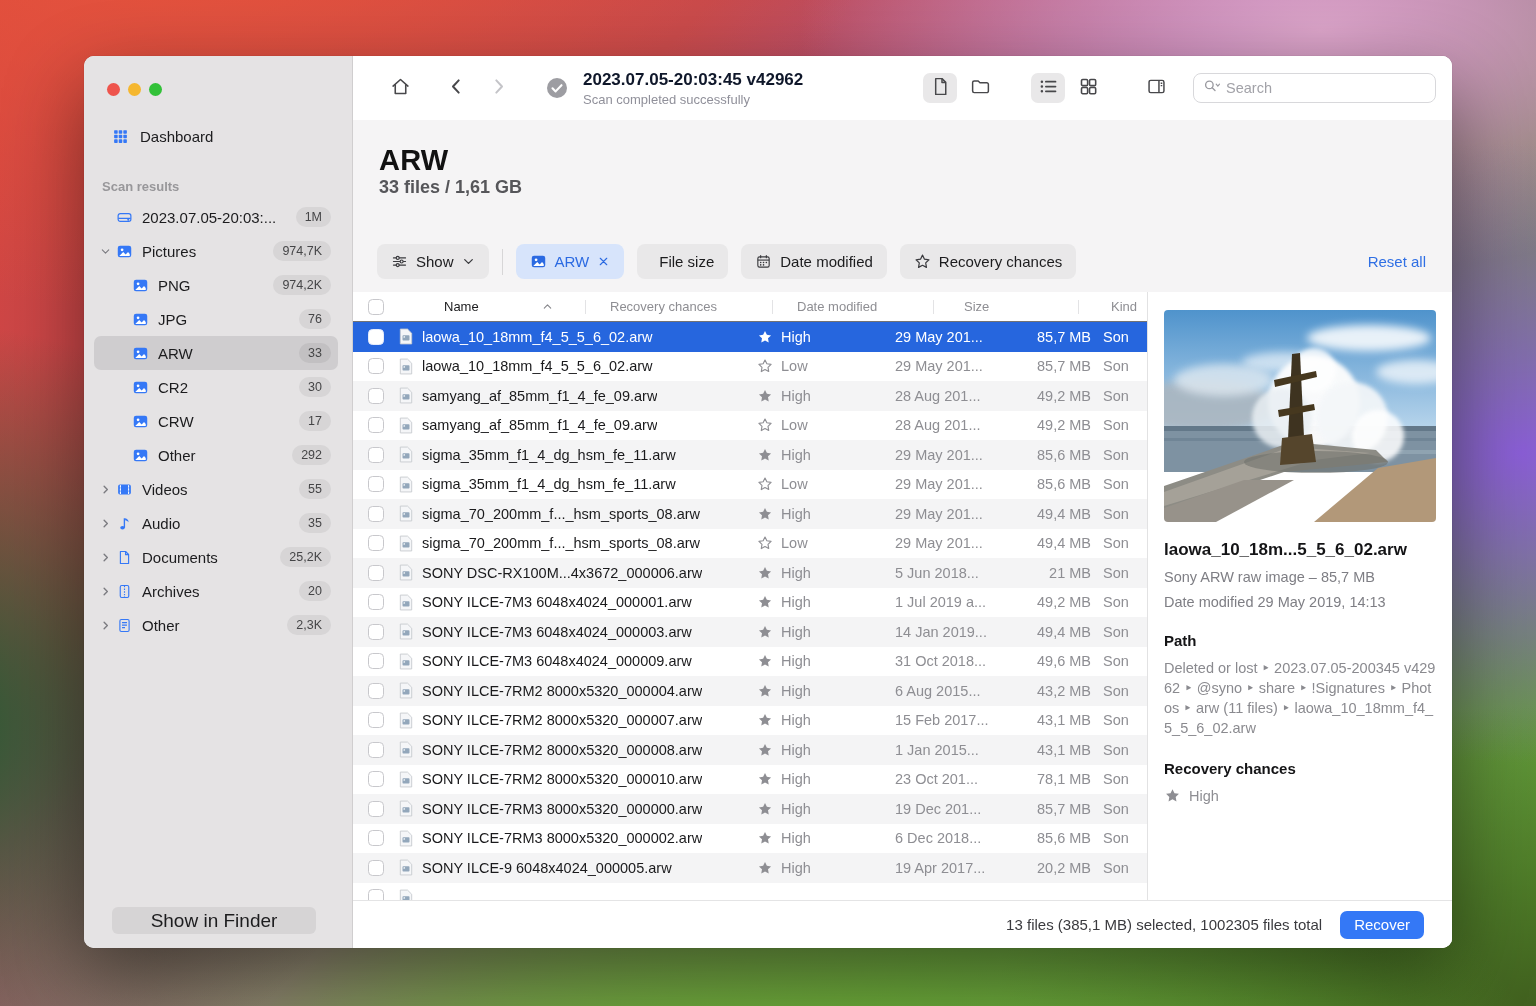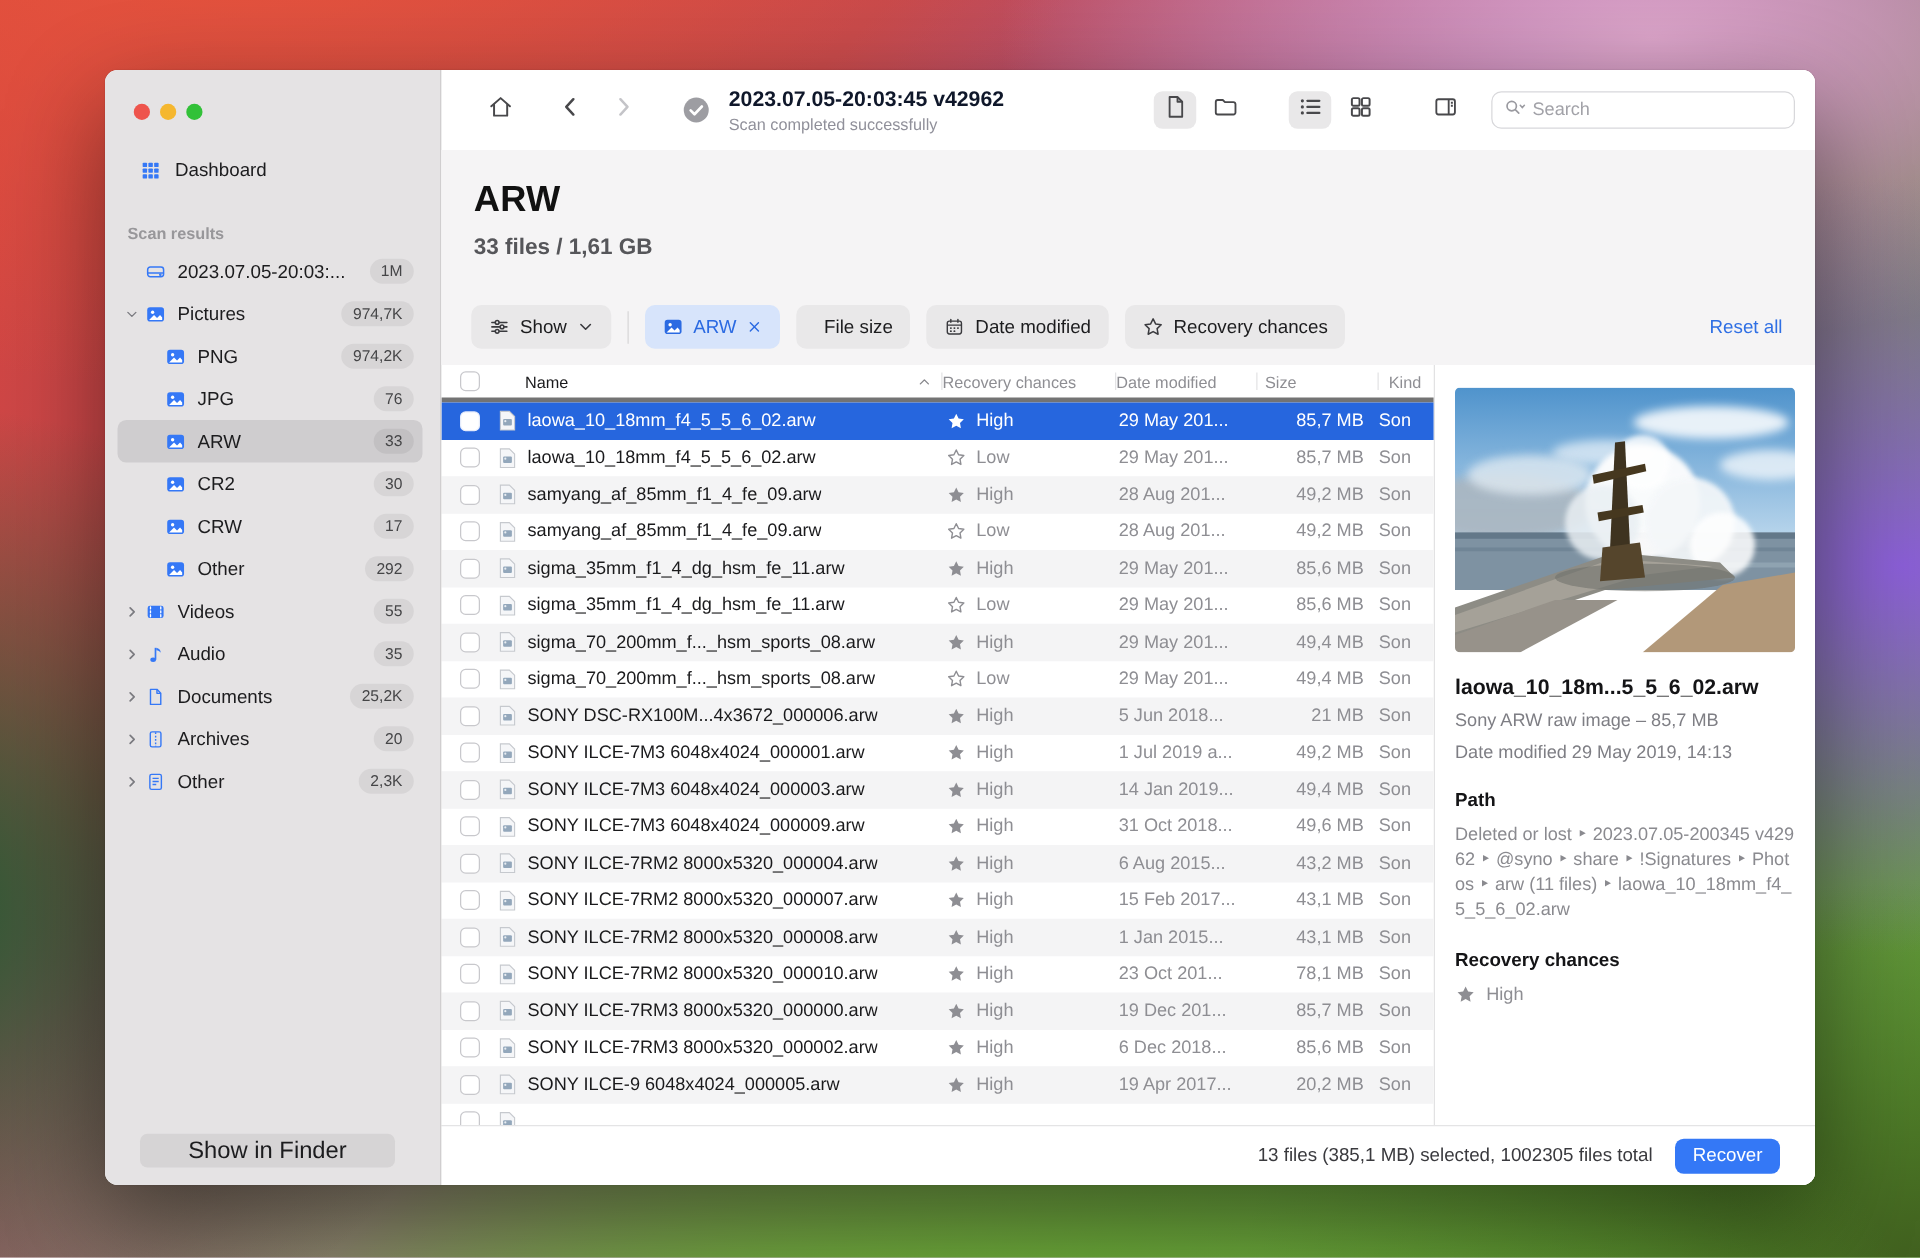--- a/index.html
+++ b/index.html
@@ -54,35 +54,35 @@
   .scan-sub { font-size:13px; color:#90909a; margin-top:2px; }
   .tb-right { margin-left:auto; display:flex; align-items:center; gap:6px; }
   .tb-gap { width:22px; }
   .search { width:243px; height:30px; border:1px solid #d8d8db; border-radius:8px; display:flex; align-items:center; padding:0 8px; gap:4px; color:#9a9aa0; margin-left:14px; }
   .search .icn svg{ width:20px; height:18px; }
   .search input { border:none; outline:none; flex:1; font-size:14.5px; color:#333; background:transparent; font-family:inherit; }
   .search input::placeholder { color:#a2a2a8; }
   
   .band { height:172px; background:#f5f4f5; padding:24px 26px 0 26px; position:relative; flex:0 0 172px; }
   .band h1 { font-size:29px; font-weight:800; color:#111; letter-spacing:.2px; }
-  .band h2 { font-size:18px; font-weight:700; color:#56565a; margin-top:10px; }
+  .band h2 { font-size:18px; font-weight:700; color:#56565a; margin-top:0; }
   .chips { position:absolute; left:24px; right:26px; bottom:13px; display:flex; align-items:center; gap:13px; }
   .chip { height:35px; display:flex; align-items:center; gap:8px; background:#e9e8e9; border-radius:8px; padding:0 14px; font-size:15px; color:#1c1c1e; }
   .chip .icn { display:flex; color:#3a3a3e; }
   .chip .icn svg{ width:17px; height:17px; }
   .chip.active { background:#d7e4fb; color:#2b6ae2; }
   .chip.active .icn { color:#2b6ae2; }
   .chip .close svg{ width:13px; height:13px; }
   .chip .chev svg{ width:13px; height:13px; }
   .chips-divider { width:1px; height:26px; background:#d7d6d7; }
   .reset-all { margin-left:auto; font-size:15px; color:#2f6fe4; }
   
   .work { flex:1 1 auto; display:flex; min-height:0; }
   .tablewrap { flex:1 1 auto; min-width:0; display:flex; flex-direction:column; overflow:hidden; border-right:1px solid #e2e2e3; }
-  .thead { display:flex; align-items:center; height:30px; border-bottom:4px solid #737373; font-size:13px; color:#606065; flex:0 0 30px; }
+  .thead { display:flex; align-items:center; height:30px; border-bottom:1px solid #737373; font-size:13px; color:#606065; flex:0 0 30px;gap:24px; }
   .thead .hcell { position:relative; display:flex; align-items:center; }
   .thead .hsep { width:1px; height:14px; background:#e3e3e5; }
   .trow { display:flex; align-items:center; height:29.5px; flex:0 0 29.5px; font-size:14.5px; }
   .trow.odd { background:#f4f4f5; }
   .trow.selected { background:#2666de; }
   .c-check { flex:0 0 46px; display:flex; justify-content:center; }
   .cb { width:16px; height:16px; border:1.5px solid #c8c8cc; border-radius:4.5px; background:#fff; display:inline-block; }
   .trow.selected .cb { border-color:#e6ecfb; }
   .c-name { flex:1 1 auto; min-width:0; display:flex; align-items:center; gap:9px; color:#1a1a1c; }
   .c-name .fname { white-space:nowrap; overflow:hidden; }

